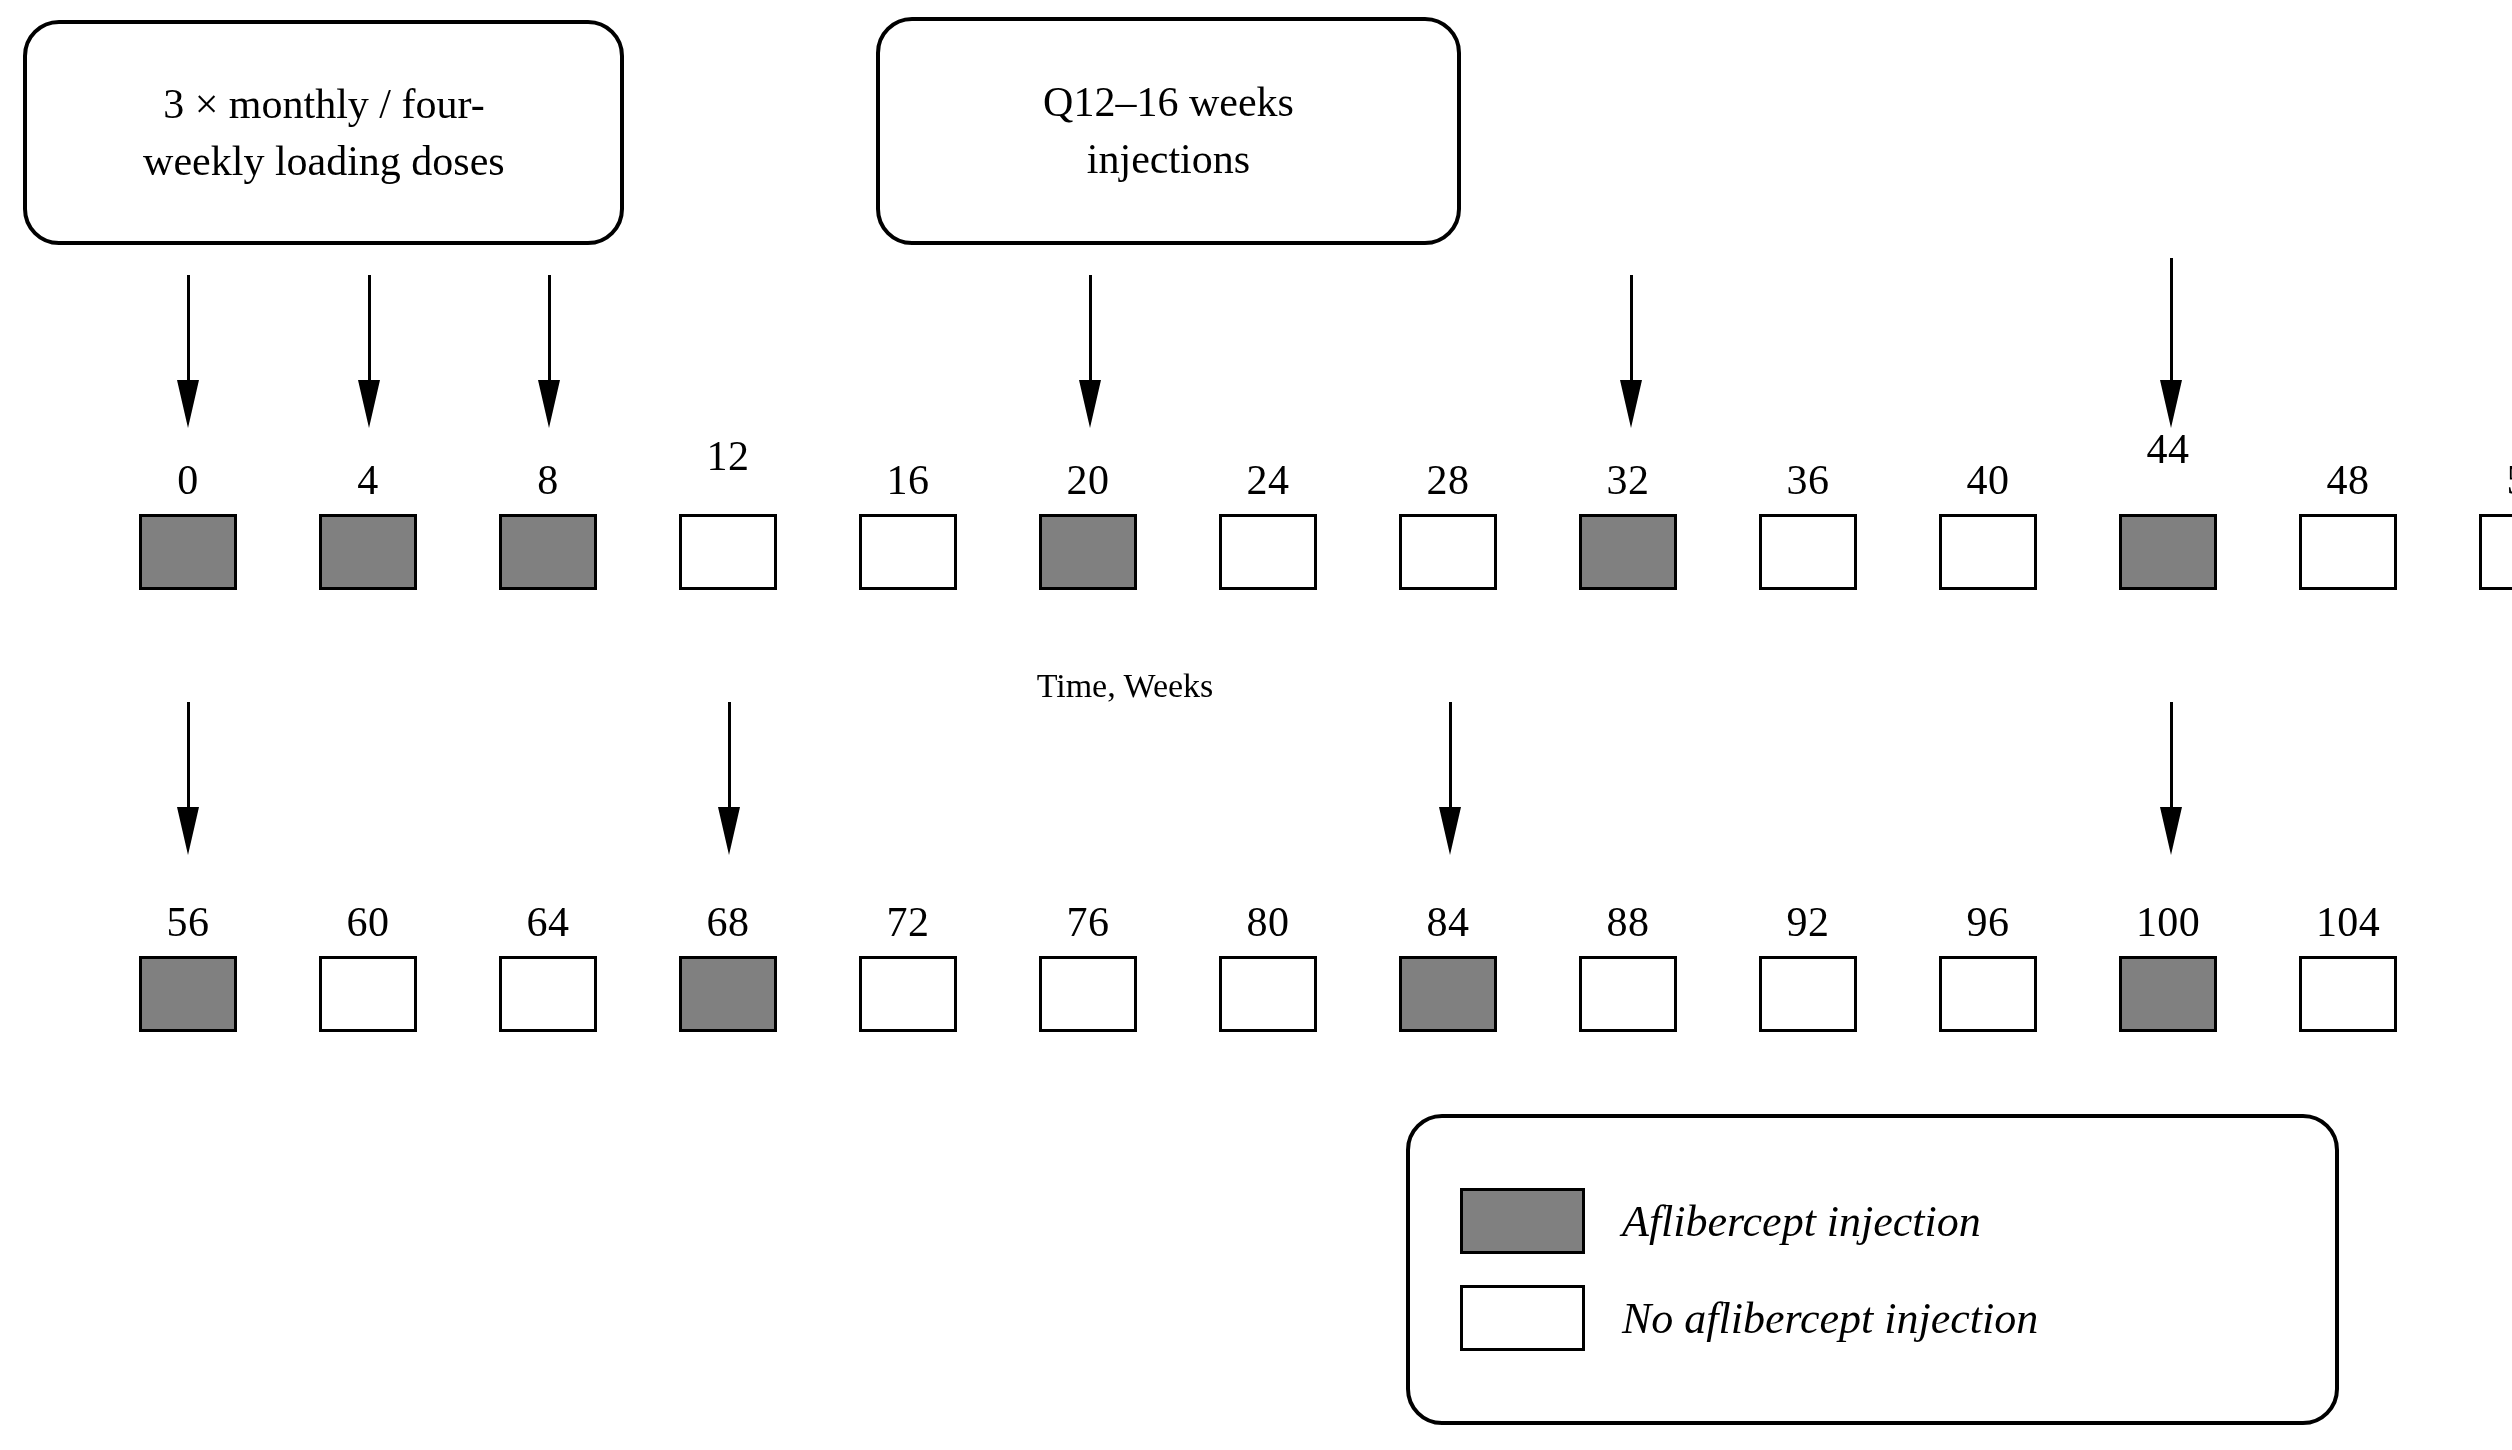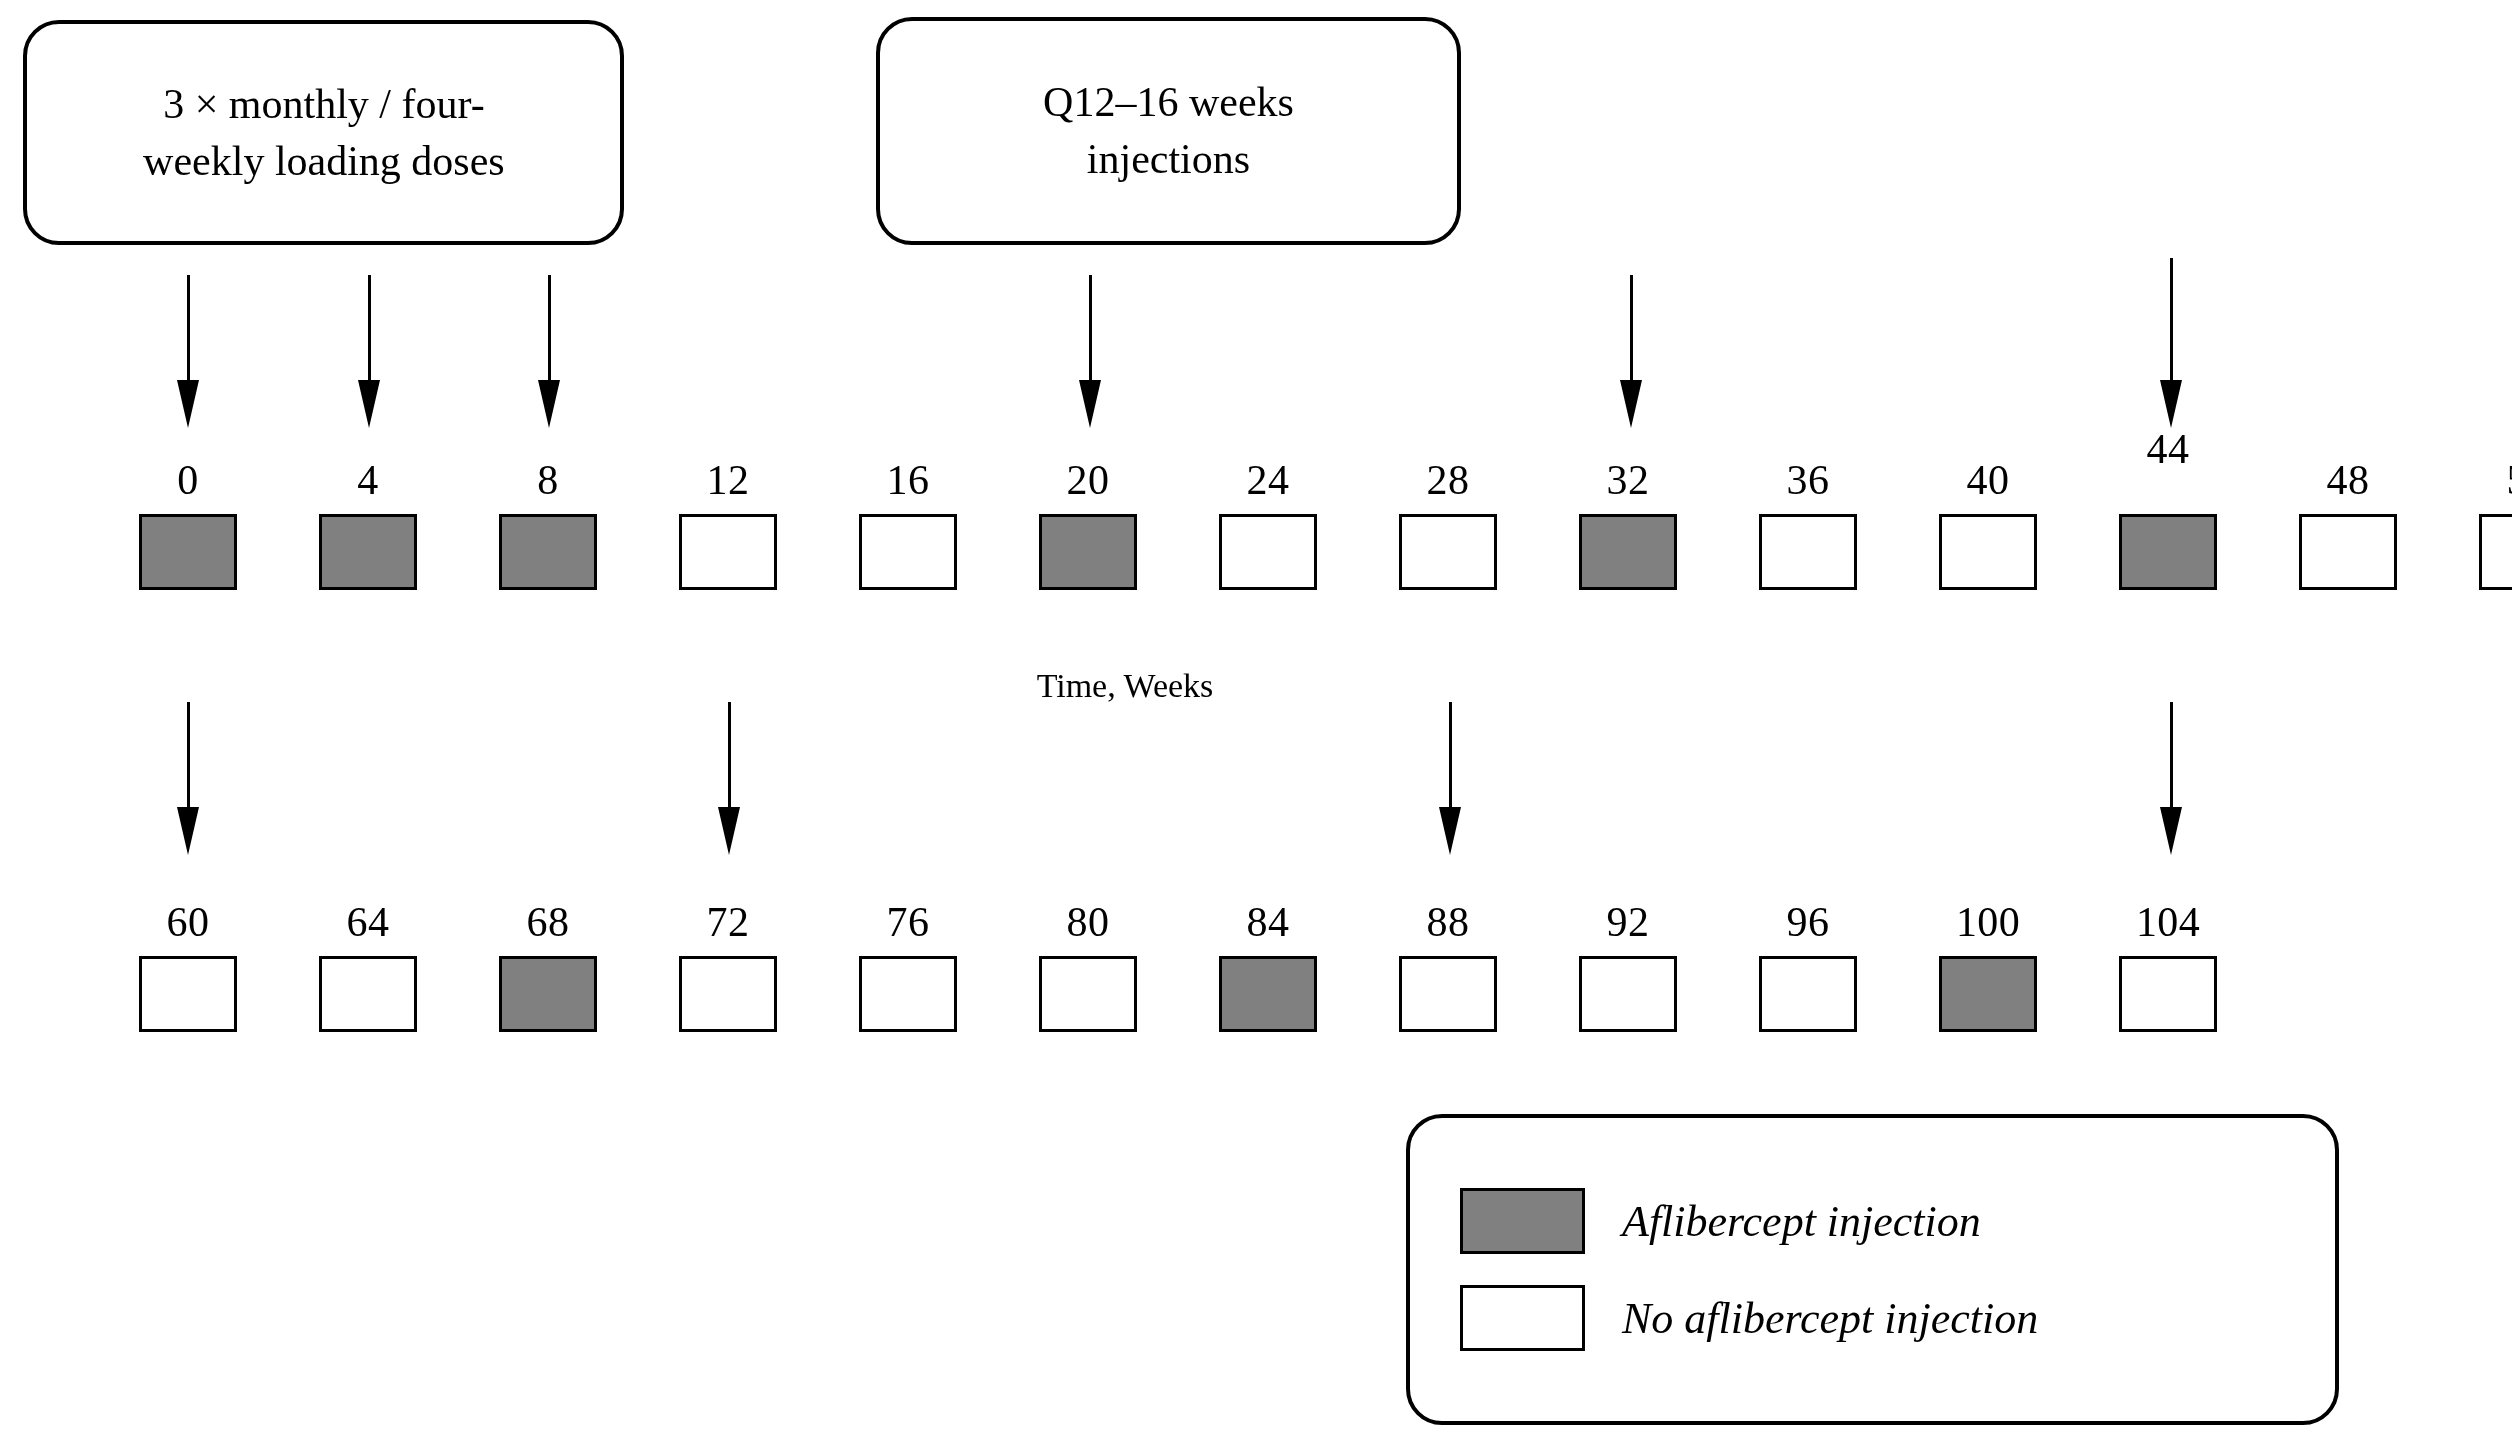--- a/index.html
+++ b/index.html
@@ -221,21 +221,21 @@
       <div class="tl-box filled"></div>
     </div>
     <div class="tl-cell" style="width: 180px;">
       <div class="tl-label">4</div>
       <div class="tl-box filled"></div>
     </div>
     <div class="tl-cell" style="width: 180px;">
       <div class="tl-label">8</div>
       <div class="tl-box filled"></div>
     </div>
-    <div class="tl-cell" style="width: 180px;">
+    <div class="tl-cell" style="width: 180px; gap: 24px;">
       <div class="tl-label">12</div>
       <div class="tl-box"></div>
     </div>
     <div class="tl-cell" style="width: 180px;">
       <div class="tl-label">16</div>
       <div class="tl-box"></div>
     </div>
     <div class="tl-cell" style="width: 180px;">
       <div class="tl-label">20</div>
       <div class="tl-box filled"></div>
@@ -272,20 +272,24 @@
       <div class="tl-label">52</div>
       <div class="tl-box"></div>
     </div>
   </div>
 
 <div id="axis-caption">
   <span class="cap-inner">Time, Weeks</span>
 </div>
 
 <div class="timeline-row" id="timeline-row-2">
+    <div class="tl-cell" style="width: 180px;">
+      <div class="tl-label">56</div>
+      <div class="tl-box filled"></div>
+    </div>
     <div class="tl-cell" style="width: 180px;">
       <div class="tl-label">60</div>
       <div class="tl-box"></div>
     </div>
     <div class="tl-cell" style="width: 180px;">
       <div class="tl-label">64</div>
       <div class="tl-box"></div>
     </div>
     <div class="tl-cell" style="width: 180px;">
       <div class="tl-label">68</div>

